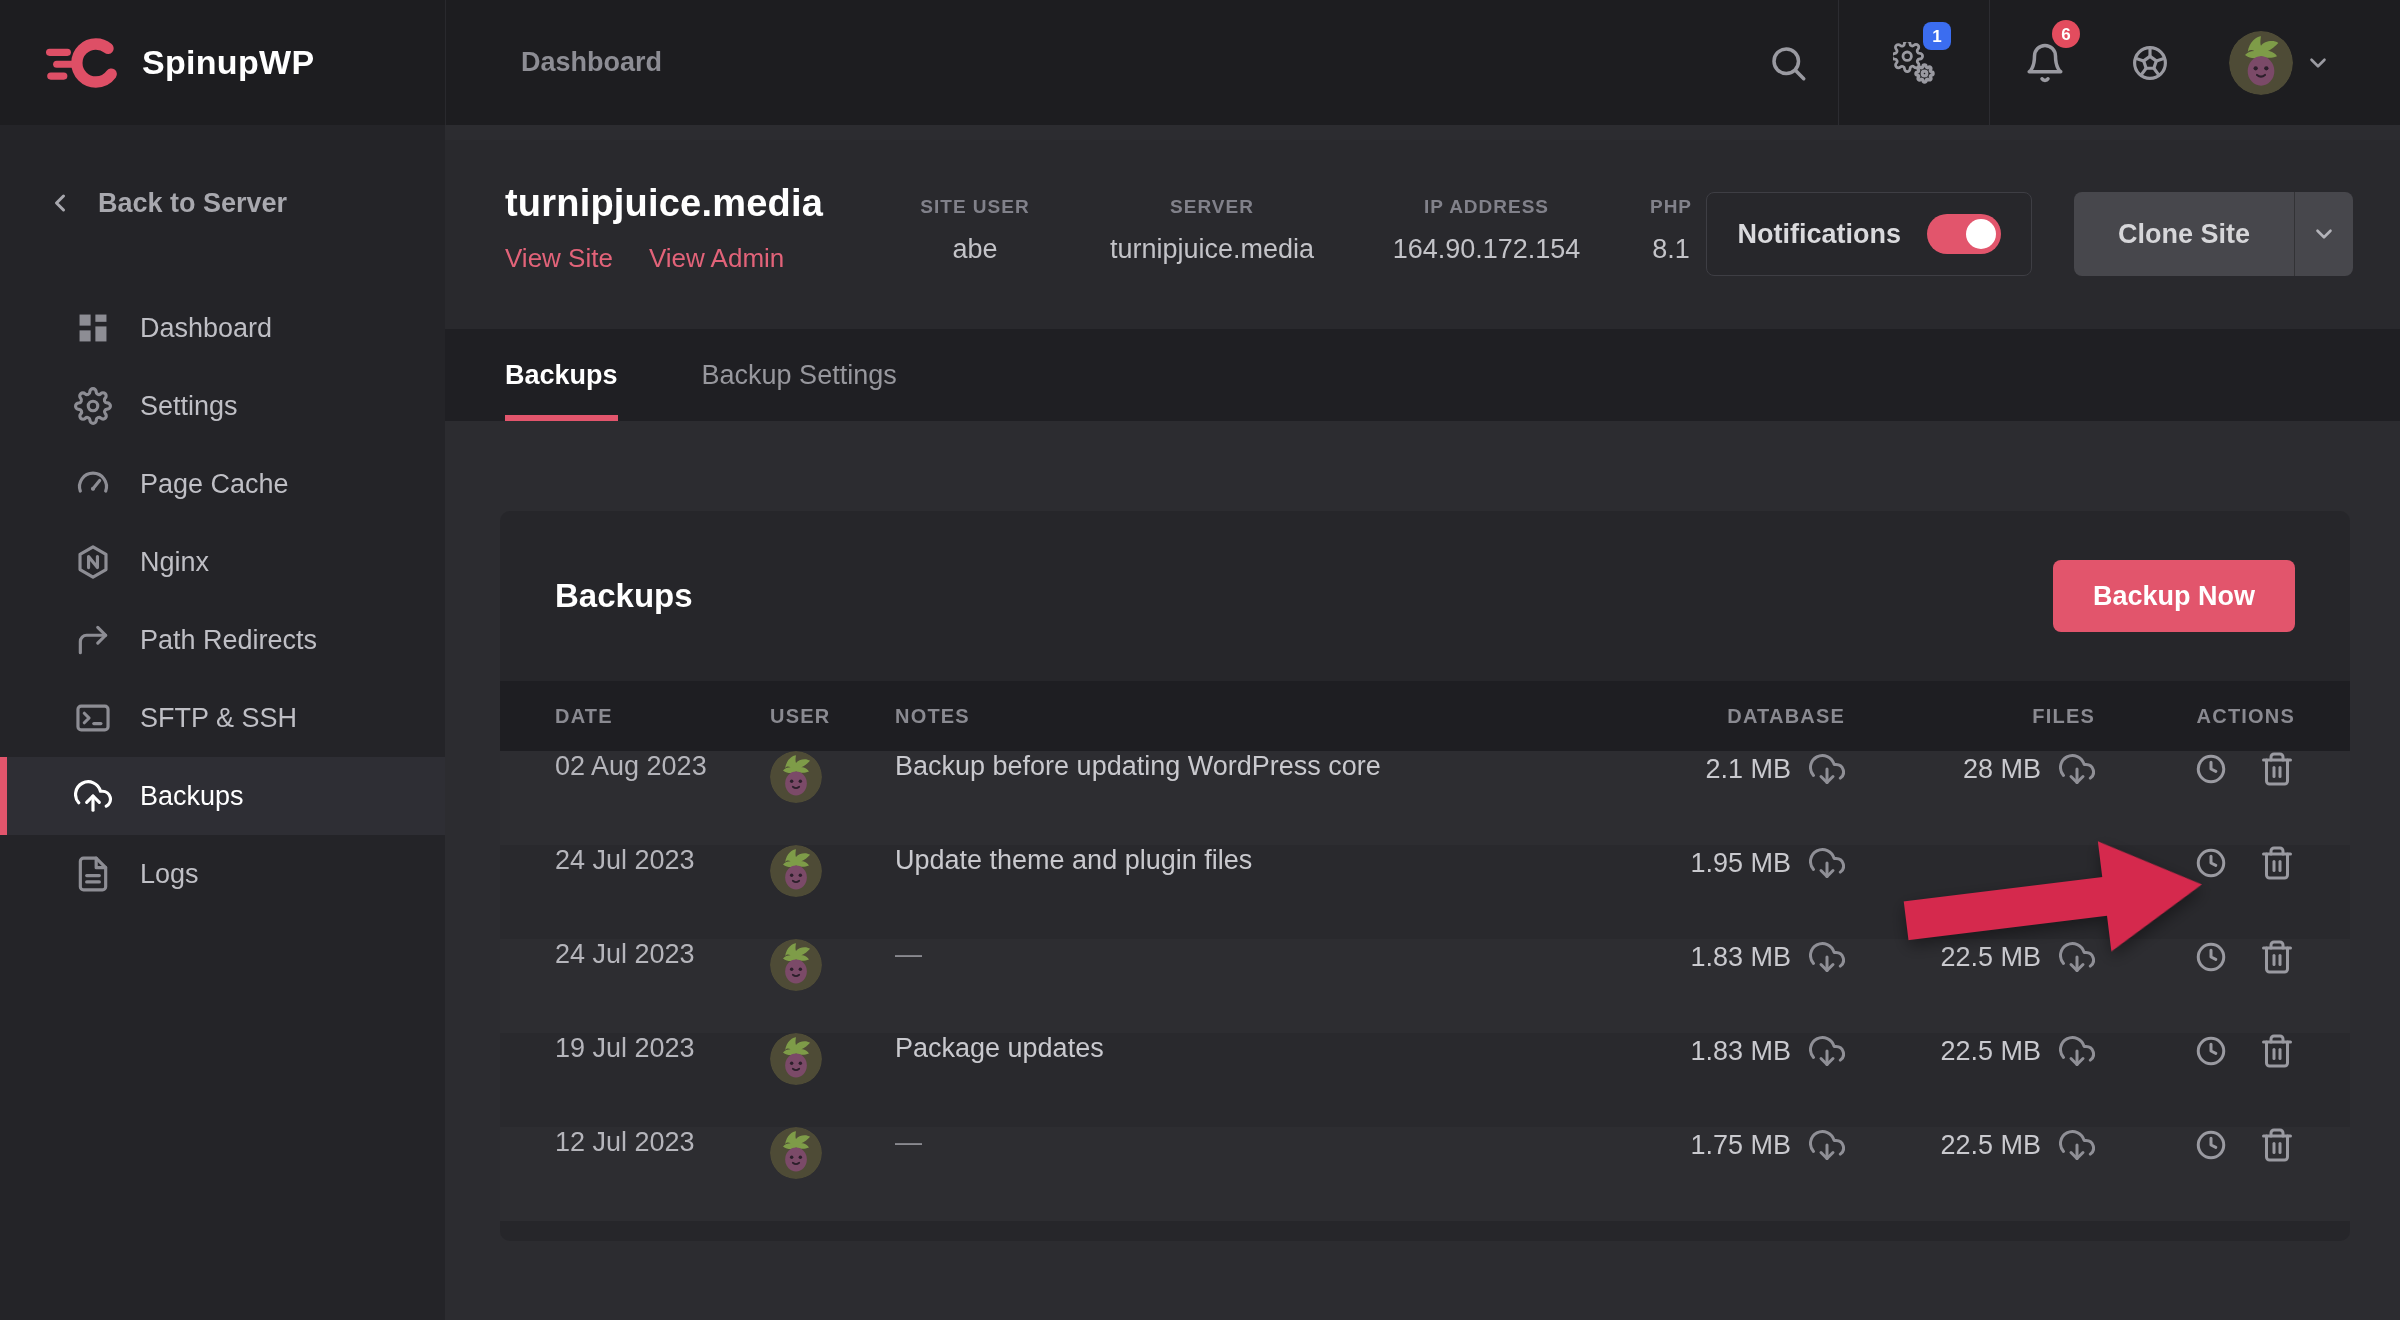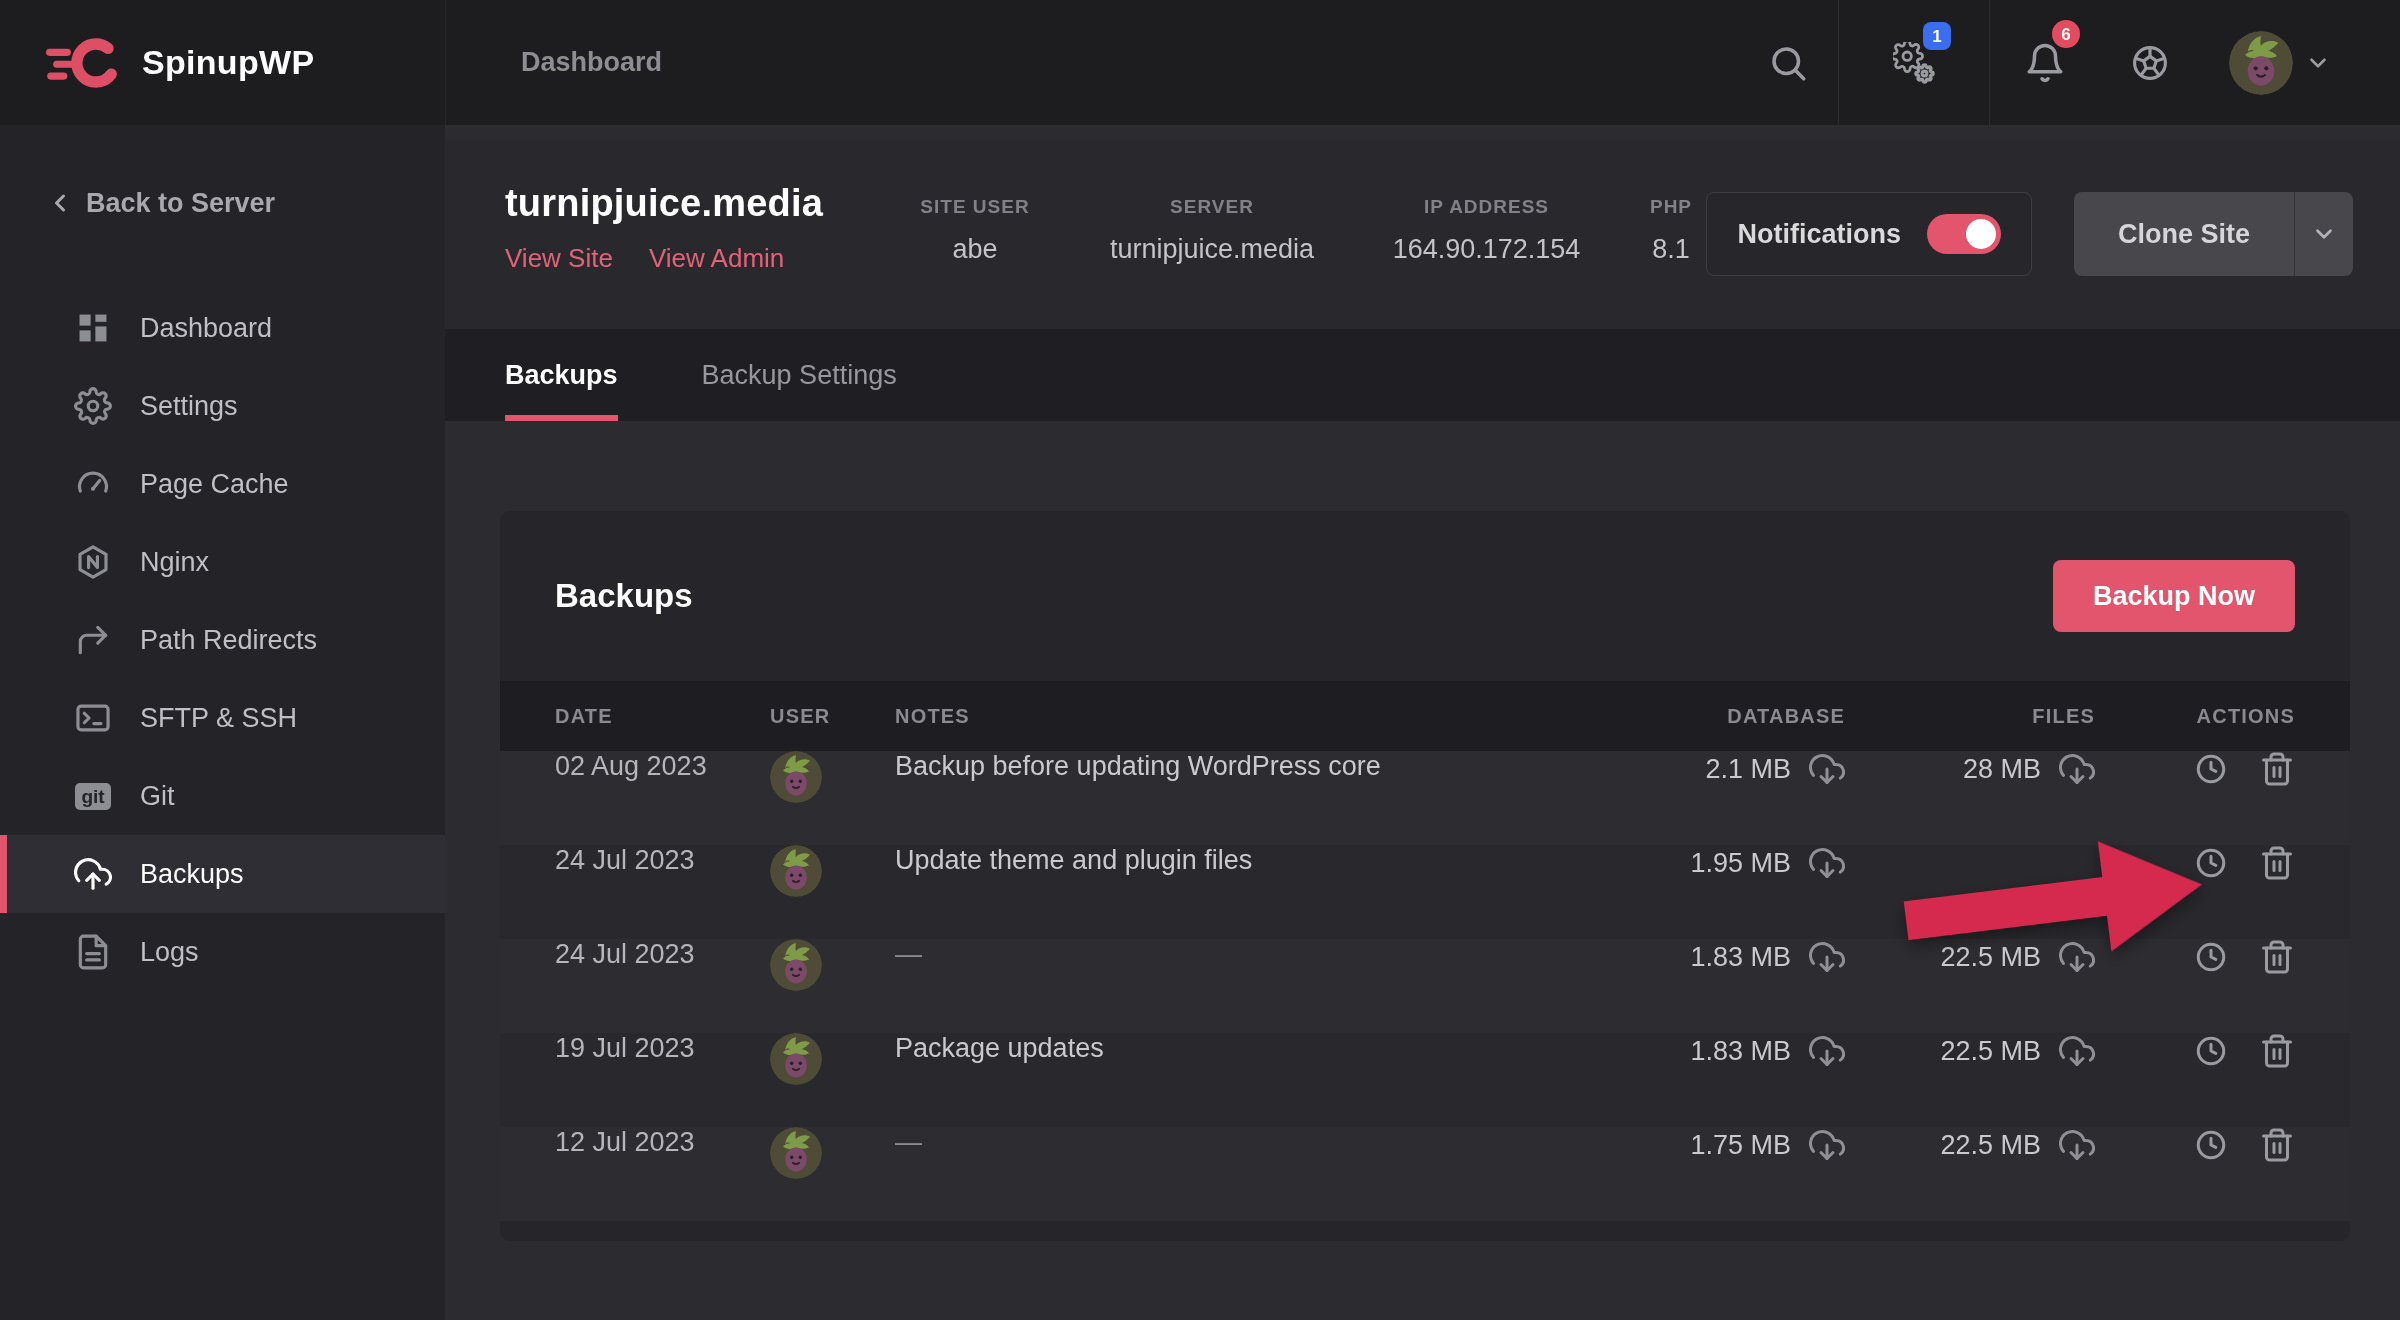--- a/index.html
+++ b/index.html
@@ -51,21 +51,21 @@
   .avatar svg { width:100%; height:100%; }
   .avatar-caret { color:#9a9aa1; }
   .avatar-caret svg { width:26px; height:26px; }
 
   
   .sidebar {
     position:absolute; left:0; top:125px; width:445px; height:1195px;
     background:#242428; padding-top:52px;
   }
   .back-link {
-    display:flex; align-items:center; gap:12px; padding:0 46px;
+    display:flex; align-items:center; gap:24px; padding:0 46px;
     color:#a8a8ae; font-size:27px; font-weight:bold; height:52px; cursor:pointer;
   }
   .back-link .icon svg { width:28px; height:28px; }
   .sidebar-nav { margin-top:60px; display:flex; flex-direction:column; }
   .nav-item {
     position:relative; display:flex; align-items:center; gap:28px;
     height:78px; padding-left:74px; font-size:27px; color:#bfbfc5; cursor:pointer;
   }
   .nav-item .icon { width:38px; color:#8d8d94; }
   .nav-item .icon svg { width:38px; height:38px; }
@@ -308,26 +308,20 @@
         </div>
         <div class="nav-item">
           <span class="icon">
             <svg viewBox="0 0 24 24" fill="none" stroke="currentColor" stroke-width="2" stroke-linecap="round" stroke-linejoin="round">
               <rect x="2.5" y="4.5" width="19" height="15" rx="2"></rect>
               <polyline points="6.5 9 9.5 12 6.5 15"></polyline>
               <line x1="12.5" y1="15.5" x2="17" y2="15.5"></line>
             </svg>
           </span>
           <span class="nav-label">SFTP &amp; SSH</span>
-        </div>
-        <div class="nav-item">
-          <span class="icon">
-            <span class="git-badge">git</span>
-          </span>
-          <span class="nav-label">Git</span>
         </div>
         <div class="nav-item active">
           <span class="icon">
             <svg viewBox="0 0 24 24" fill="none" stroke="currentColor" stroke-width="2" stroke-linecap="round" stroke-linejoin="round">
               <polyline points="16 16 12 12 8 16"></polyline>
               <line x1="12" y1="12" x2="12" y2="21"></line>
               <path d="M20.39 18.39A5 5 0 0 0 18 9h-1.26A8 8 0 1 0 3 16.3"></path>
             </svg>
           </span>
           <span class="nav-label">Backups</span>

